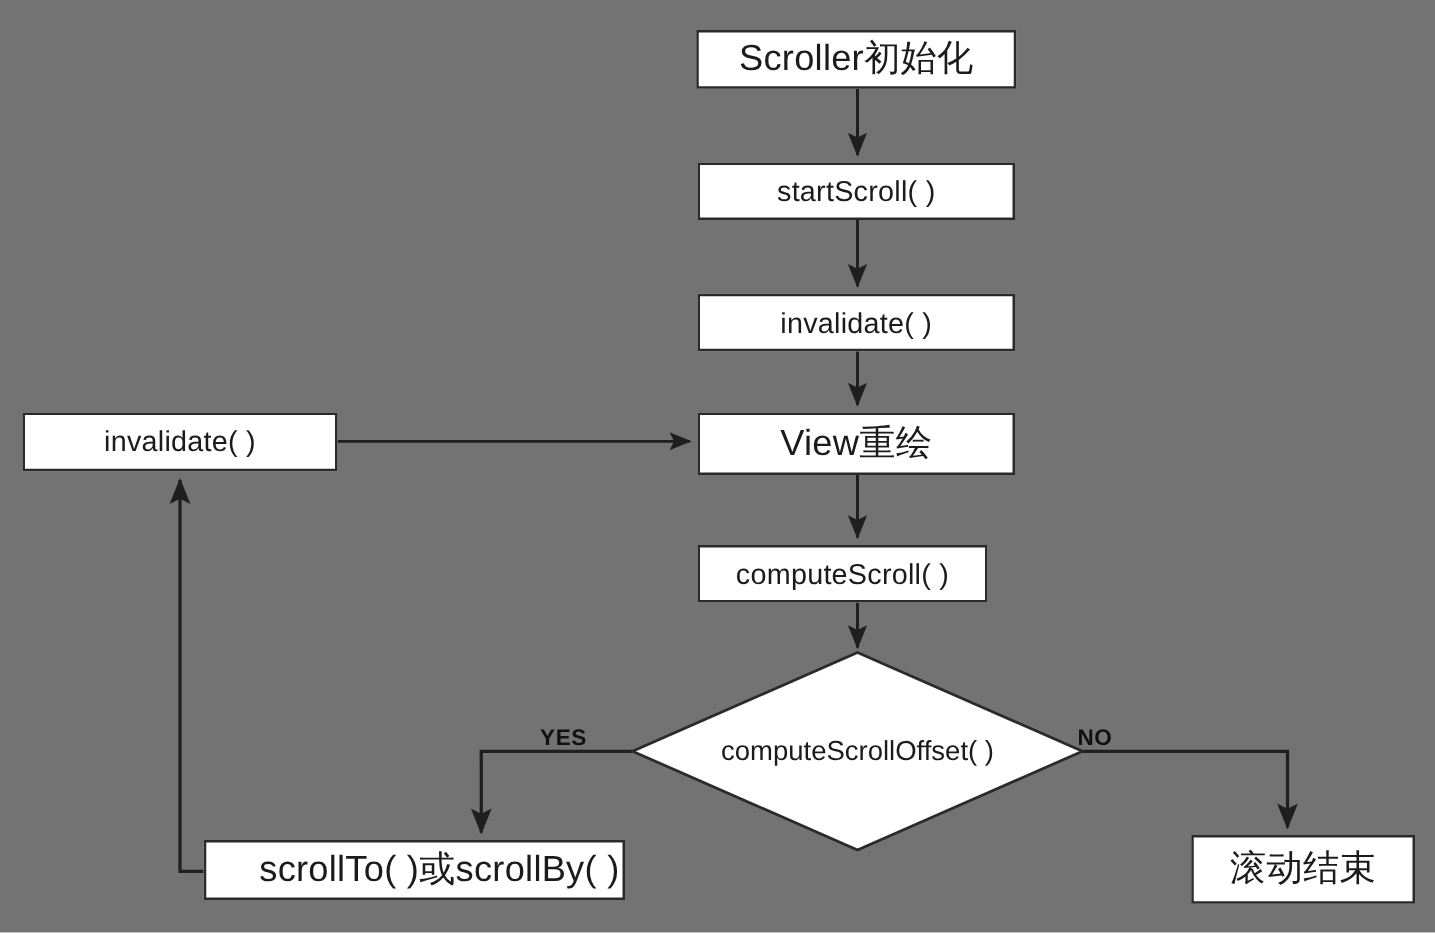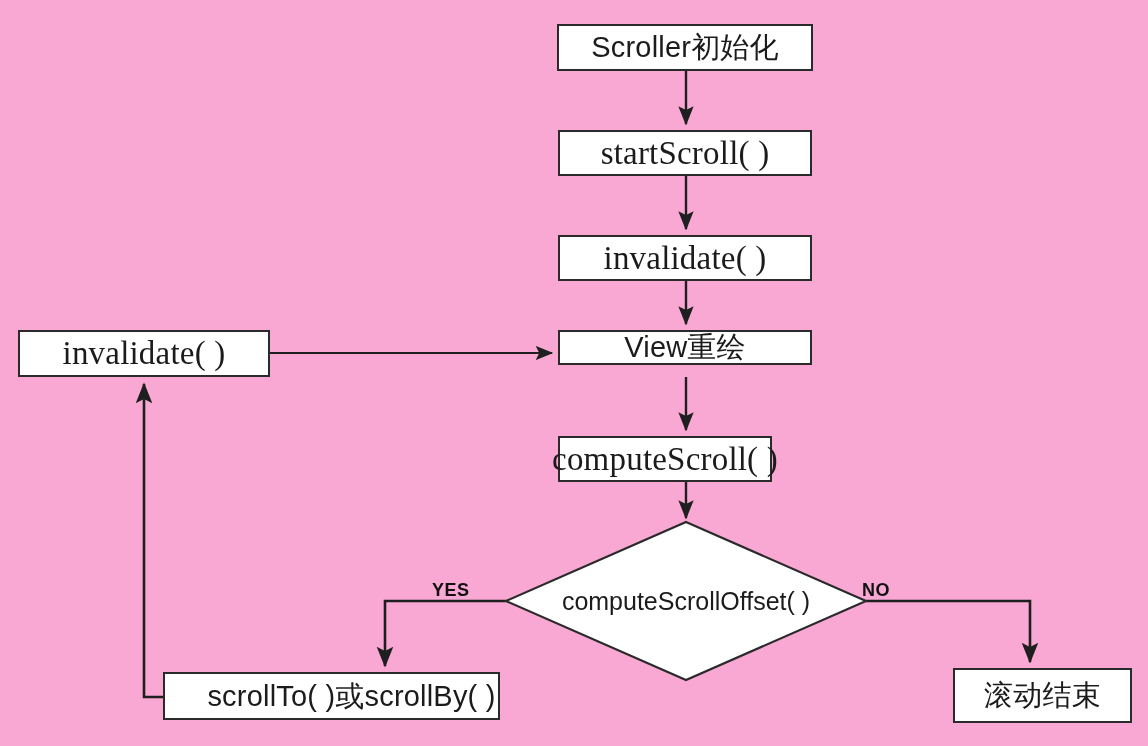--- a/index.html
+++ b/index.html
@@ -4,21 +4,21 @@
 <style>
   html, body {
     margin: 0;
     padding: 0;
     background: #ffffff;
   }
   #canvas {
     position: relative;
     width: 1148px;
     height: 746px;
-    background: #f9a8d4;
+    background: #737373;
     font-family: "Liberation Sans", "DejaVu Sans", sans-serif;
     overflow: hidden;
   }
   #flow-svg {
     position: absolute;
     left: 0;
     top: 0;
     width: 1148px;
     height: 746px;
   }
@@ -31,28 +31,28 @@
     background: #ffffff;
     border: 2px solid #2a2a2a;
     color: #1b1b1b;
     white-space: nowrap;
     letter-spacing: 0.2px;
   }
   .node-label {
     line-height: 1;
     display: block;
   }
-  .proc { font-size: 33px; font-family: Liberation Serif, serif; }
+  .proc { font-size: 23px; }
   .proc-cjk { font-size: 29px; }
   .decision-label {
     position: absolute;
     display: flex;
     align-items: center;
     justify-content: center;
-    font-size: 25px;
+    font-size: 22px;
     color: #1b1b1b;
     white-space: nowrap;
   }
   .edge-label {
     position: absolute;
     font-size: 18px;
     font-weight: bold;
     color: #111111;
     letter-spacing: 0.5px;
     white-space: nowrap;
@@ -96,25 +96,25 @@
   </div>
 
   <div class="node" style="left:558px; top:130px; width:254px; height:46px;">
     <span class="node-label proc">startScroll( )</span>
   </div>
 
   <div class="node" style="left:558px; top:235px; width:254px; height:46px;">
     <span class="node-label proc">invalidate( )</span>
   </div>
 
-  <div class="node" style="left:558px; top:330px; width:254px; height:35px;">
+  <div class="node" style="left:558px; top:330px; width:254px; height:50px;">
     <span class="node-label proc-cjk">View重绘</span>
   </div>
 
-  <div class="node" style="left:558px; top:436px; width:214px; height:46px;">
+  <div class="node" style="left:558px; top:436px; width:232px; height:46px;">
     <span class="node-label proc">computeScroll( )</span>
   </div>
 
   <div class="node" style="left:18px; top:330px; width:252px; height:47px;">
     <span class="node-label proc">invalidate( )</span>
   </div>
 
   <div class="node" style="left:163px; top:672px; width:337px; height:48px;padding-left:40px;">
     <span class="node-label proc-cjk">scrollTo( )或scrollBy( )</span>
   </div>

